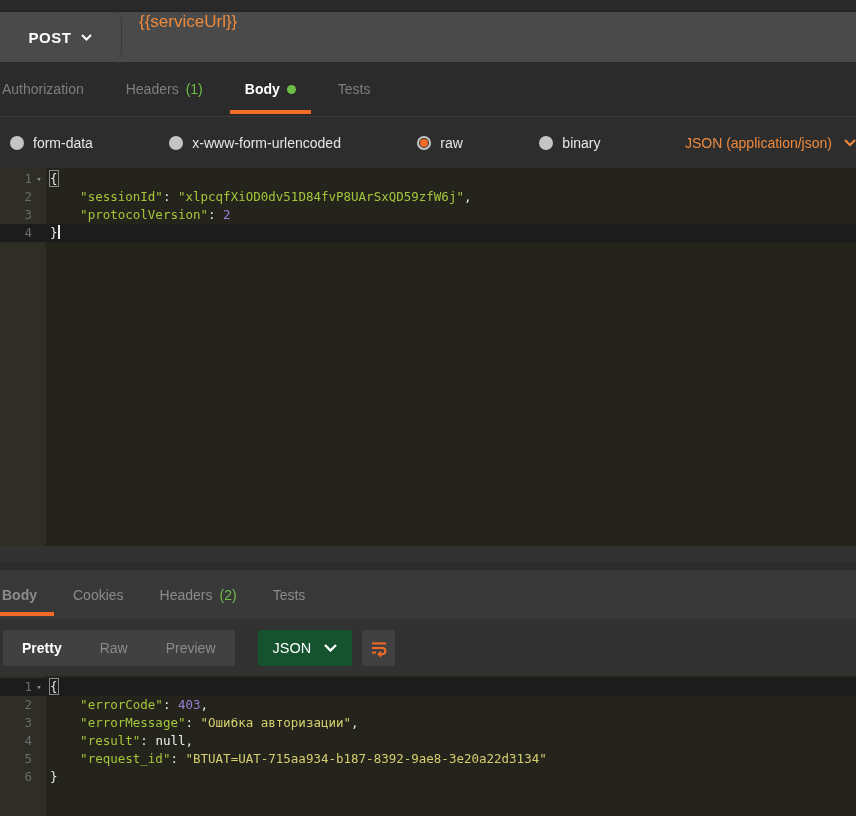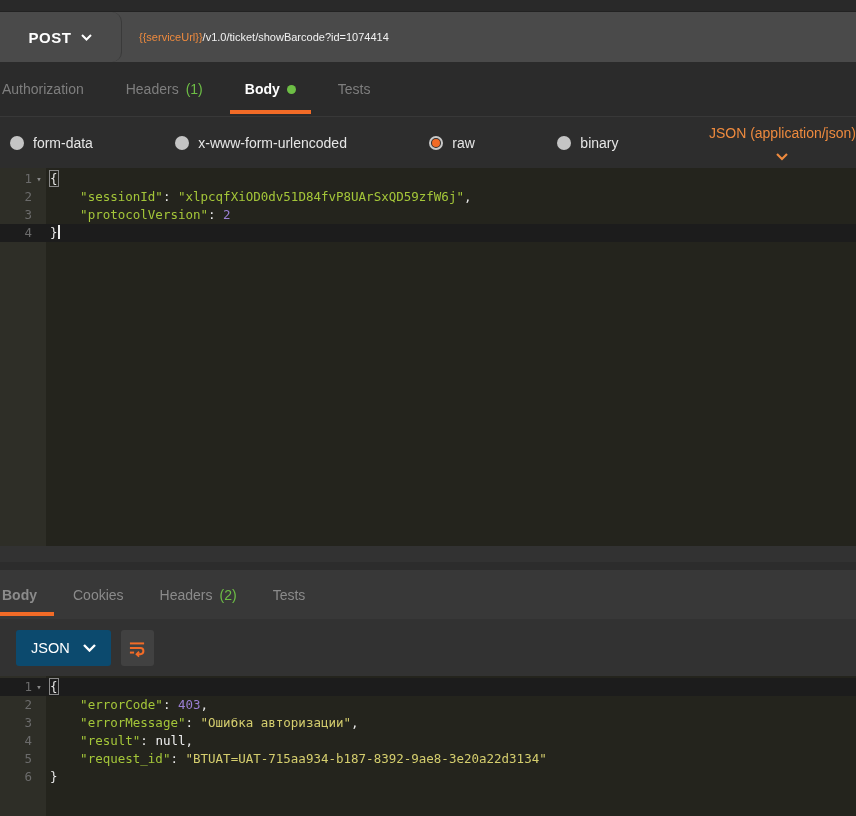--- a/index.html
+++ b/index.html
@@ -11,21 +11,21 @@
   }
 
   
   .top-strip { height:12px; background:#292929; border-bottom:1px solid #222; }
   .url-bar { height:50px; display:flex; background:#4a4a4a; }
   .method-box {
     width:122px; display:flex; align-items:center; justify-content:center;
     gap:10px; border-right:1px solid #3a3a3a; cursor:pointer;border-radius:10px;
   }
   .method-label { font-size:15px; font-weight:bold; color:#fff; letter-spacing:.5px; }
-  .url-input { flex:1; display:flex; align-items:center; padding-left:17px; font-size:11px; }
+  .url-input { flex:1; display:flex; align-items:flex-start; padding-left:17px; font-size:17px; }
   .url-var { color:#ee8a3e; }
   .url-path { color:#f2f2f2; }
 
   
   .req-tabs {
     height:55px; background:#2b2b2b; border-bottom:1px solid #383838;
     display:flex; align-items:center; padding-left:2px; font-size:14px;
   }
   .tab { position:relative; margin-right:42px; color:#7e7e7e; cursor:pointer;
          height:100%; display:flex; align-items:center; gap:7px;justify-content:center; }
@@ -45,21 +45,21 @@
   }
   .mode-item { display:flex; align-items:center; gap:9px; margin-right:28px; cursor:pointer; }
   .radio { width:14px; height:14px; border-radius:50%; background:#c4c4c4; flex:none; }
   .radio.sel { background:#2d2d2d; border:2px solid #c9c9c9; position:relative; }
   .radio.sel::after {
     content:""; position:absolute; left:50%; top:50%; transform:translate(-50%,-50%);
     width:8px; height:8px; border-radius:50%; background:#f26b27;
   }
   .content-type {
     color:#ee8a3e; display:flex; align-items:center; gap:12px;
-    margin-left:8px; cursor:pointer; font-size:14px;flex-direction:column;
+    margin-left:8px; cursor:pointer; font-size:14px;
   }
 
   
   .editor {
     position:relative;
     font-family:"DejaVu Sans Mono", monospace;
     font-size:12.5px; line-height:18px;
     background-image:linear-gradient(90deg,#2e2e27 0,#2e2e27 46px,#24241d 46px,#24241d 100%);
     padding-top:2px;
   }
@@ -96,21 +96,21 @@
   .res-toolbar {
     height:57px; background:#323232; display:flex; align-items:center; padding-left:3px;
   }
   .seg-group {
     display:flex; background:#414141; border-radius:3px; height:36px; align-items:stretch;
   }
   .seg { padding:0 19px; display:flex; align-items:center; font-size:14px;
          color:#8a8a8a; cursor:pointer; }
   .seg.active { color:#fff; font-weight:bold; }
   .format-select {
-    margin-left:13px; background:#0c4a6e; border-radius:3px; height:36px;
+    margin-left:23px; background:#14532d; border-radius:3px; height:36px;
     display:flex; align-items:center; gap:13px; padding:0 15px; cursor:pointer;
   }
   .format-label { color:#fff; font-size:14.5px; }
   .wrap-btn {
     margin-left:10px; background:#414141; border-radius:3px; height:36px; width:33px;
     display:flex; align-items:center; justify-content:center; cursor:pointer;
   }
   .chev { display:block; }
 </style>
 </head>
@@ -120,21 +120,20 @@
 
 <div class="url-bar">
   <div class="method-box">
     <span class="method-label">POST</span>
     <svg class="chev" width="11" height="7" viewBox="0 0 11 7">
         <path d="M1 1l4.5 4.5L10 1" fill="none" stroke="#fff" stroke-width="2"></path>
       </svg>
   </div>
   <div class="url-input">
     <span class="url-var">{{serviceUrl}}</span>
-      <span class="url-path">/v1.0/ticket/showBarcode?id=1074414</span>
   </div>
 </div>
 
 <div class="req-tabs">
   <div class="tab">
     <span>Authorization</span>
   </div>
   <div class="tab">
     <span>Headers</span>
     <span class="count">(1)</span>
@@ -216,20 +215,31 @@
   <div class="tab">
     <span>Headers</span>
     <span class="count">(2)</span>
   </div>
   <div class="tab">
     <span>Tests</span>
   </div>
 </div>
 
 <div class="res-toolbar">
+  <div class="seg-group">
+    <div class="seg active">
+      <span>Pretty</span>
+    </div>
+    <div class="seg">
+      <span>Raw</span>
+    </div>
+    <div class="seg">
+      <span>Preview</span>
+    </div>
+  </div>
   <div class="format-select">
     <span class="format-label">JSON</span>
     <svg class="chev" width="13" height="8" viewBox="0 0 13 8">
         <path d="M1 1l5.5 5.5L12 1" fill="none" stroke="#fff" stroke-width="2.4"></path>
       </svg>
   </div>
   <div class="wrap-btn">
     <svg width="20" height="20" viewBox="0 0 24 24" fill="none" stroke="#f26b27" stroke-width="2.4">
       <path d="M3.5 6.5h17"></path>
       <path d="M3.5 12h12.5a3.7 3.7 0 0 1 0 7.4h-4"></path>

